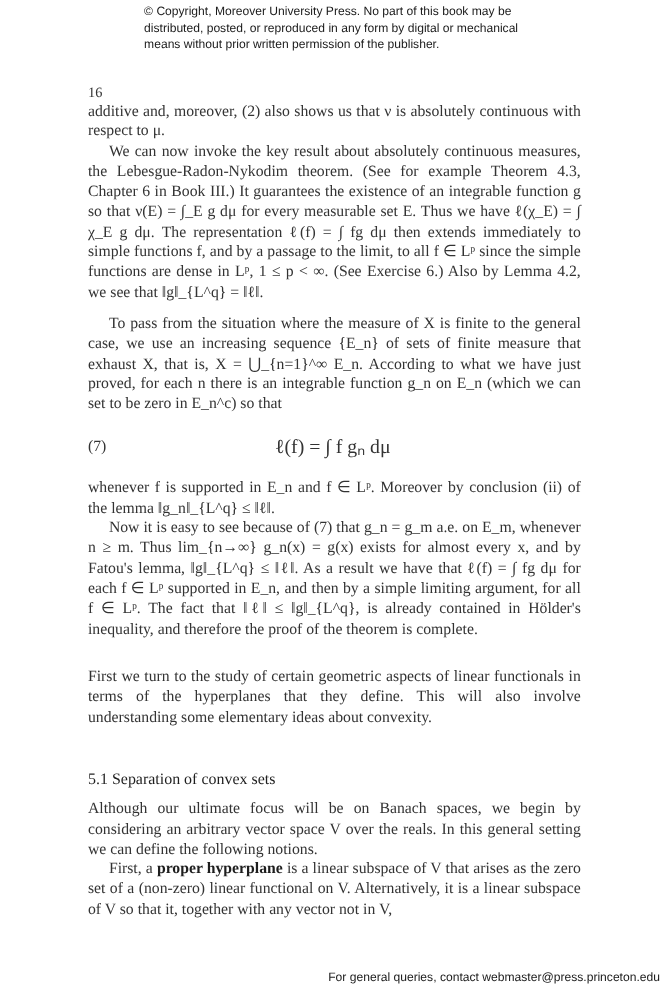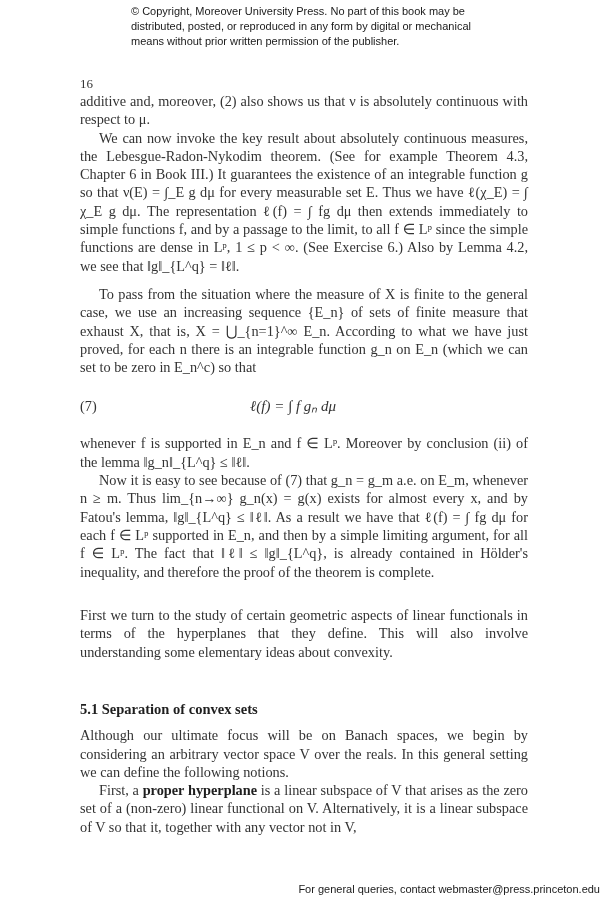--- a/index.html
+++ b/index.html
@@ -6,23 +6,23 @@
   body { width:600px; height:906px; position:relative; overflow:hidden; color:#222; }
   .copyright { position:absolute; left:131px; top:4px; width:360px; font-family:"Liberation Sans", sans-serif; font-size:11px; line-height:15px; color:#1a1a1a; }
   .runhead { position:absolute; left:80px; right:72px; top:76px; font-family:"Liberation Serif", serif; font-size:13px; color:#333; display:flex; justify-content:space-between;gap:33px; }
   .runhead .title { font-size:12px; letter-spacing:0.2px; }
   .text { position:absolute; left:80px; width:448px; font-family:"Liberation Serif", serif; font-size:14.3px; line-height:18.3px; color:#333; text-align:justify; }
   .p { margin:0; }
   .indent { text-indent:19px; }
   .gap { margin-top:10px; }
   .eq { display:flex; align-items:center; height:48px; margin:6px 0 4px 0; }
   .eq .num { width:170px; }
-  .eq .body { font-style:italic; font-size:15px; }
+  .eq .body { font-size:18px; }
   .sec { font-family:"Liberation Serif", serif; font-weight:bold; color:#1e1e1e; font-size:17px; margin:0; }
-  .subsec { font-family:"Liberation Serif", serif; font-weight:bold; color:#1e1e1e; font-size:14.5px; margin:0; }
+  .subsec { font-family:"Liberation Serif", serif; font-weight:normal; color:#1e1e1e; font-size:14.5px; margin:0; }
   b.term { color:#1e1e1e; }
   .footer { position:absolute; left:0; width:600px; top:883px; text-align:right; font-family:"Liberation Sans", sans-serif; font-size:11px; color:#1a1a1a; }
 </style>
 </head>
 <body>
 
 <div class="copyright">
   <div>© Copyright, Moreover University Press. No part of this book may be</div>
   <div>distributed, posted, or reproduced in any form by digital or mechanical</div>
   <div>means without prior written permission of the publisher.</div>

